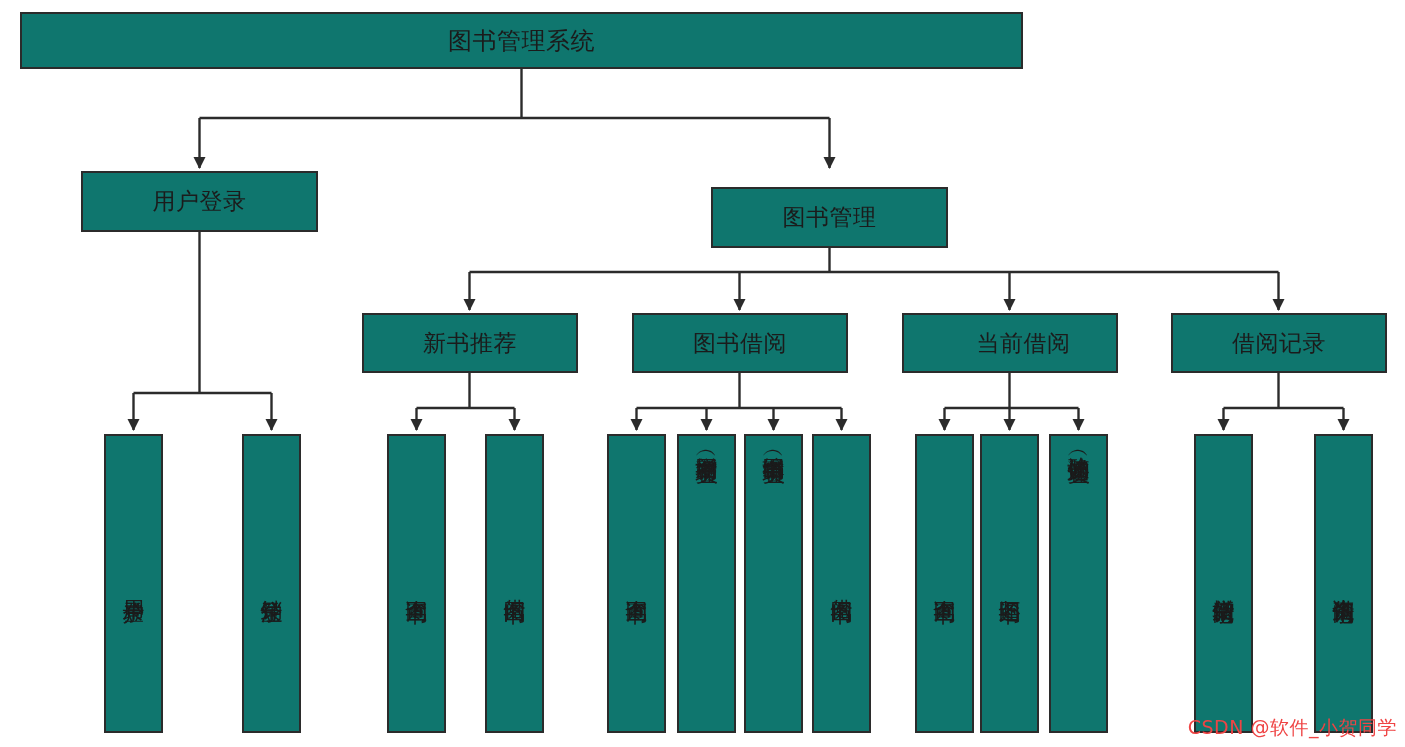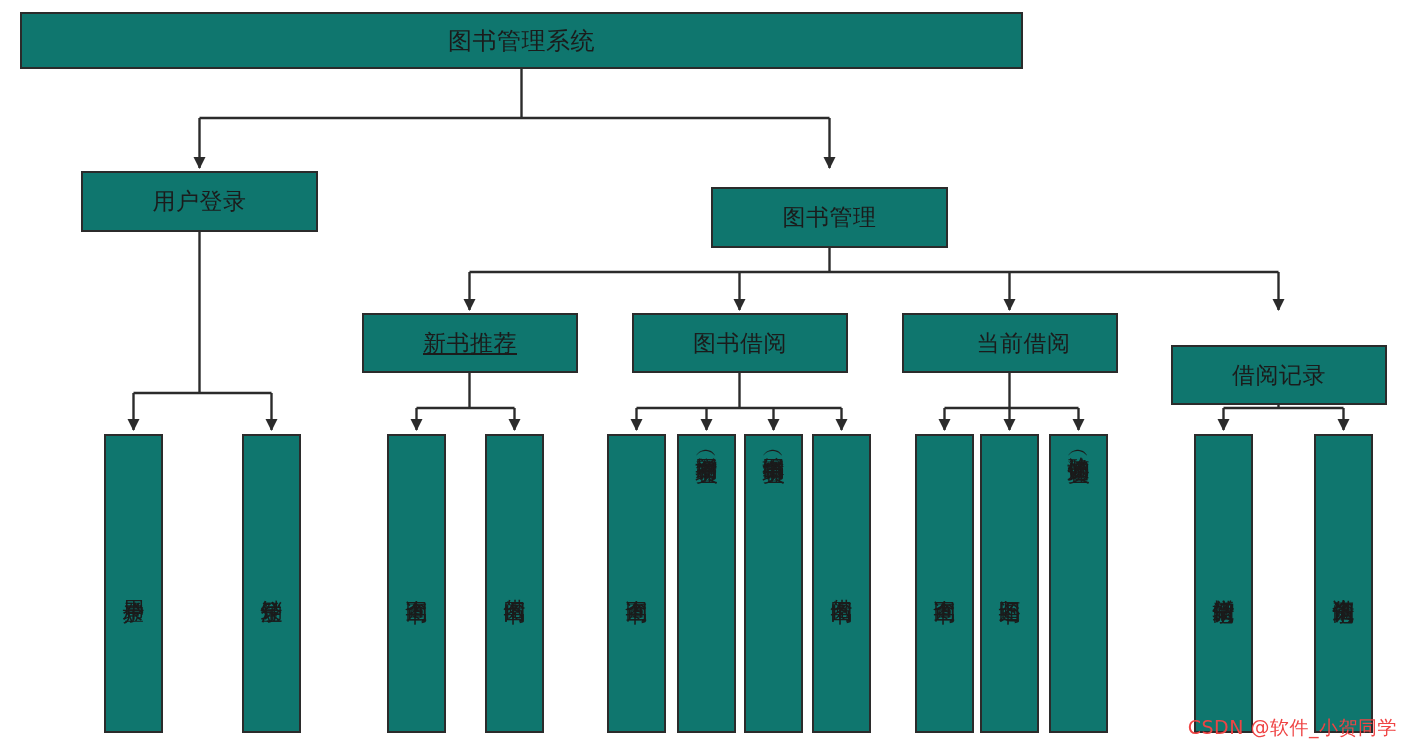--- a/index.html
+++ b/index.html
@@ -143,30 +143,30 @@
     <span class="node-label">图书管理系统</span>
   </div>
 
   <div class="node horiz" style="left:81px; top:171px; width:237px; height:61px;">
     <span class="node-label">用户登录</span>
   </div>
   <div class="node horiz" style="left:711px; top:187px; width:237px; height:61px;">
     <span class="node-label">图书管理</span>
   </div>
 
-  <div class="node horiz" style="left:362px; top:313px; width:216px; height:60px;text-decoration:underline;">
+  <div class="node horiz" style="left:362px; top:313px; width:216px; height:60px;">
     <span class="node-label">新书推荐</span>
   </div>
   <div class="node horiz" style="left:632px; top:313px; width:216px; height:60px;">
     <span class="node-label">图书借阅</span>
   </div>
   <div class="node horiz" style="left:902px; top:313px; width:216px; height:60px;padding-left:27px;">
     <span class="node-label">当前借阅</span>
   </div>
-  <div class="node horiz" style="left:1171px; top:313px; width:216px; height:60px;margin-top:32px;">
+  <div class="node horiz" style="left:1171px; top:313px; width:216px; height:60px;">
     <span class="node-label">借阅记录</span>
   </div>
 
   <div class="node vert" style="left:104px; top:434px; width:59px; height:299px;">
     <span class="node-label">用户登录</span>
   </div>
   <div class="node vert" style="left:242px; top:434px; width:59px; height:299px;">
     <span class="node-label">注销登录</span>
   </div>
 

